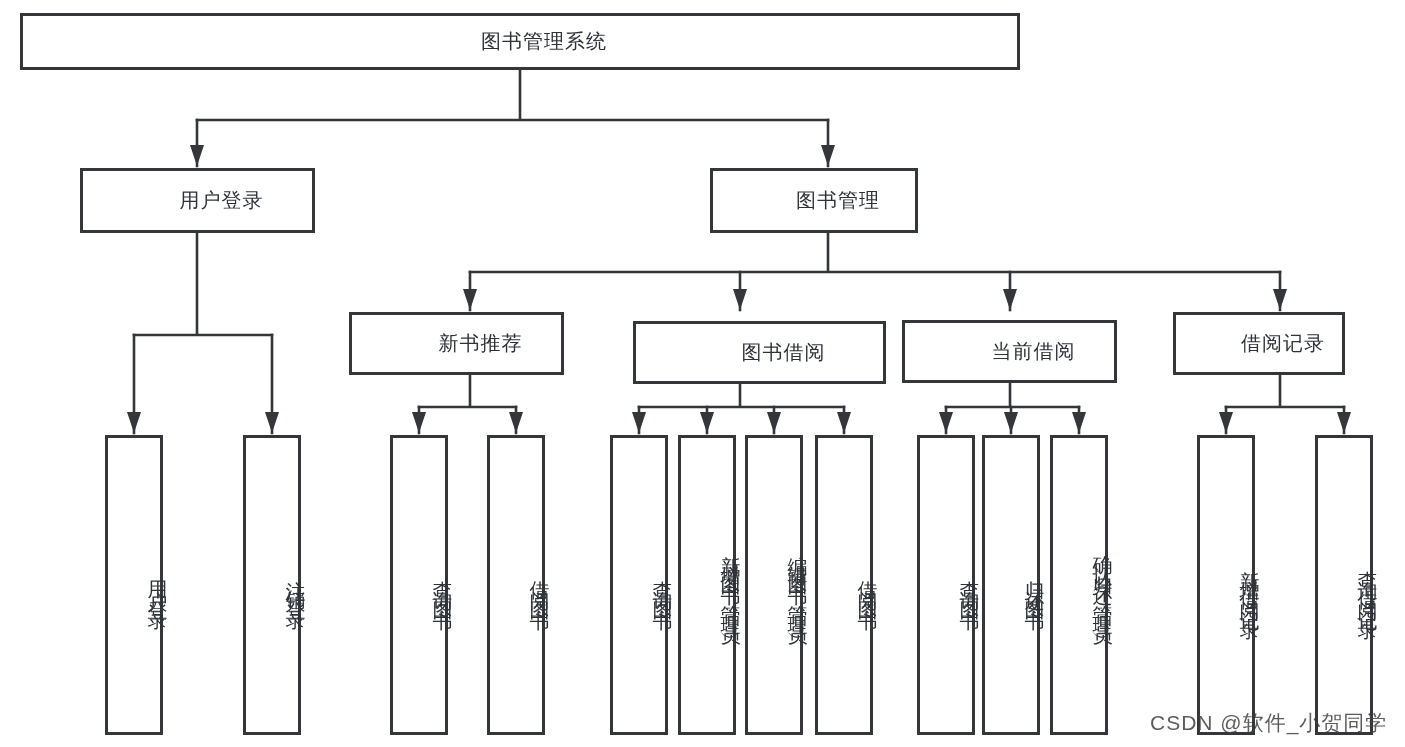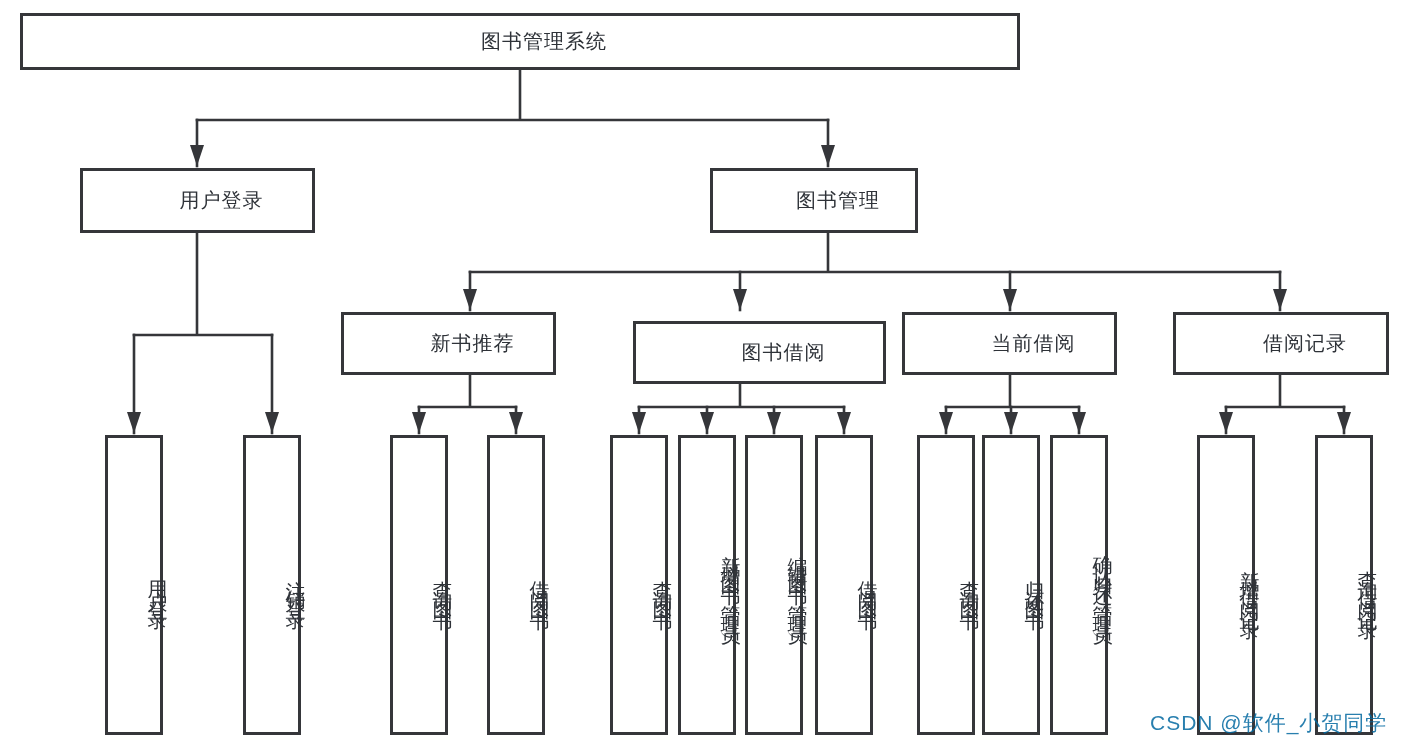--- a/index.html
+++ b/index.html
@@ -46,21 +46,21 @@
     text-orientation: mixed;
     letter-spacing: 10px;
     line-height: 1;
     max-height: 284px;
   }
   .watermark {
     position: absolute;
     left: 1150px;
     top: 709px;
     font-size: 21px;
-    color: #0369a1;
+    color: #404040;
     opacity: 0.85;
     letter-spacing: 1px;
     white-space: nowrap;
     z-index: 3;
   }
 </style>
 </head>
 <body>
 
 <div id="canvas">
@@ -112,30 +112,30 @@
     <span>图书管理系统</span>
   </div>
 
   <div class="box box-h" style="left:80px; top:168px; width:235px; height:65px;">
     <span>用户登录</span>
   </div>
   <div class="box box-h" style="left:710px; top:168px; width:208px; height:65px;">
     <span>图书管理</span>
   </div>
 
-  <div class="box box-h" style="left:341px; top:312px; width:215px; height:63px;">
+  <div class="box box-h" style="left:349px; top:312px; width:215px; height:63px;">
     <span>新书推荐</span>
   </div>
   <div class="box box-h" style="left:633px; top:321px; width:253px; height:63px;">
     <span>图书借阅</span>
   </div>
-  <div class="box box-h" style="left:902px; top:312px; width:215px; height:63px;">
+  <div class="box box-h" style="left:902px; top:320px; width:215px; height:63px;">
     <span>当前借阅</span>
   </div>
-  <div class="box box-h" style="left:1173px; top:312px; width:216px; height:63px;">
+  <div class="box box-h" style="left:1173px; top:312px; width:172px; height:63px;">
     <span>借阅记录</span>
   </div>
 
   <div class="box box-v" style="left:105px; top:435px; width:58px; height:300px;">
     <span class="vtext">用户登录</span>
   </div>
   <div class="box box-v" style="left:243px; top:435px; width:58px; height:300px;">
     <span class="vtext">注销登录</span>
   </div>
 

